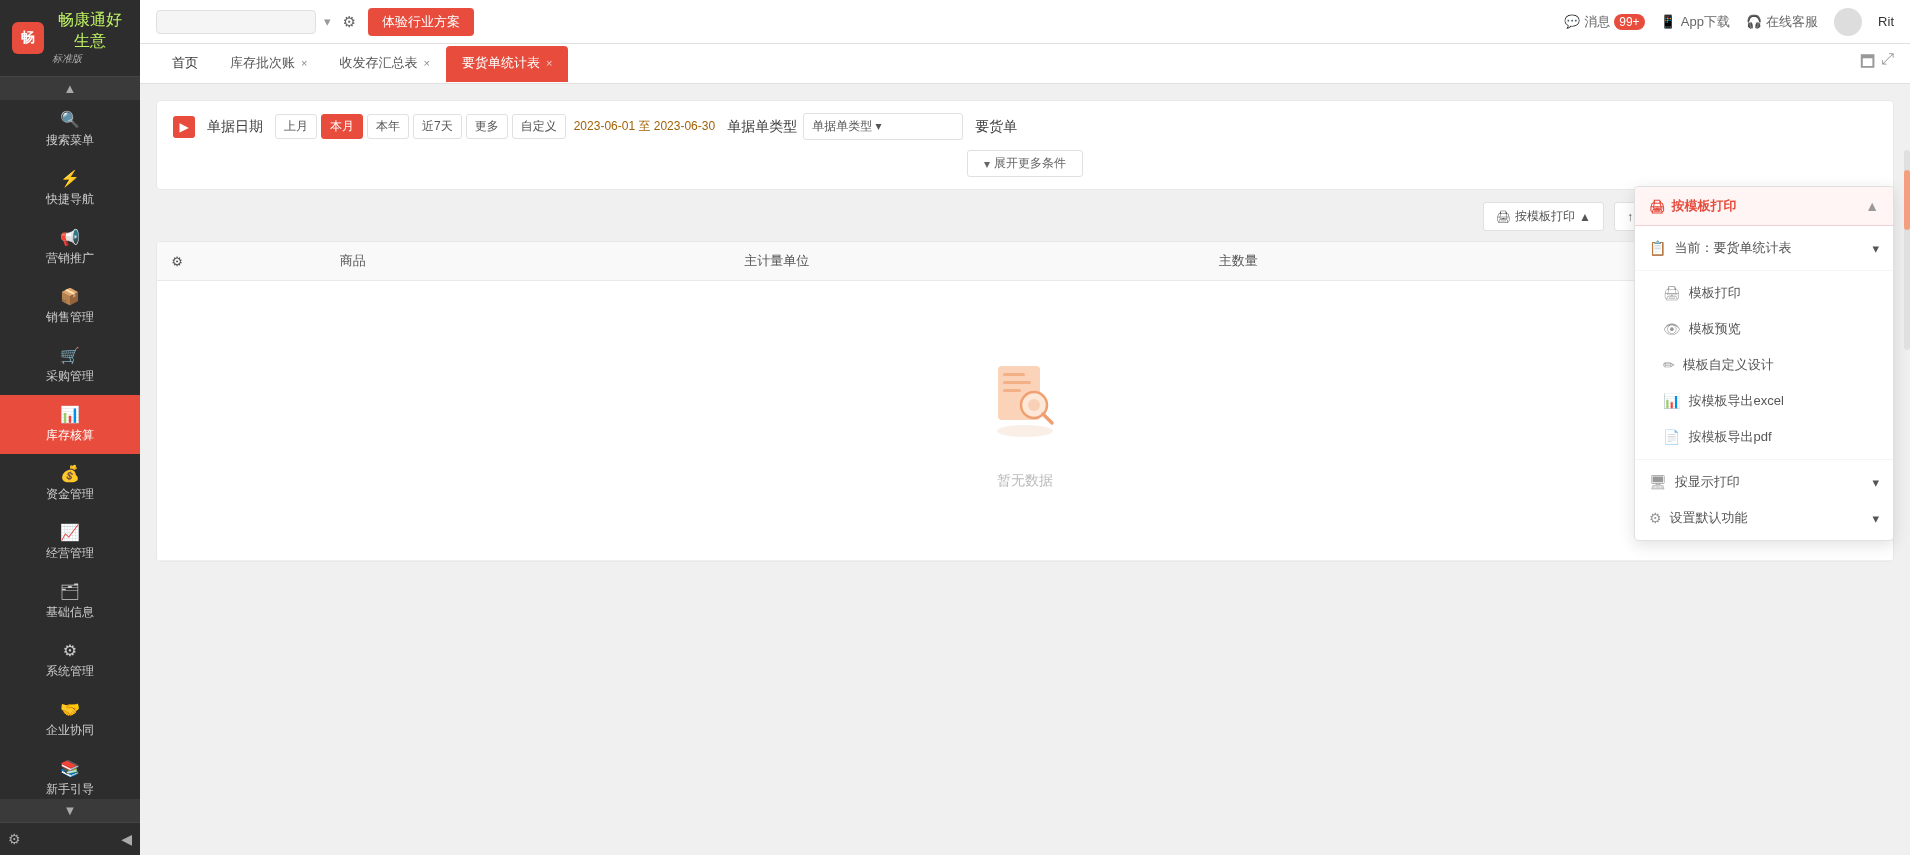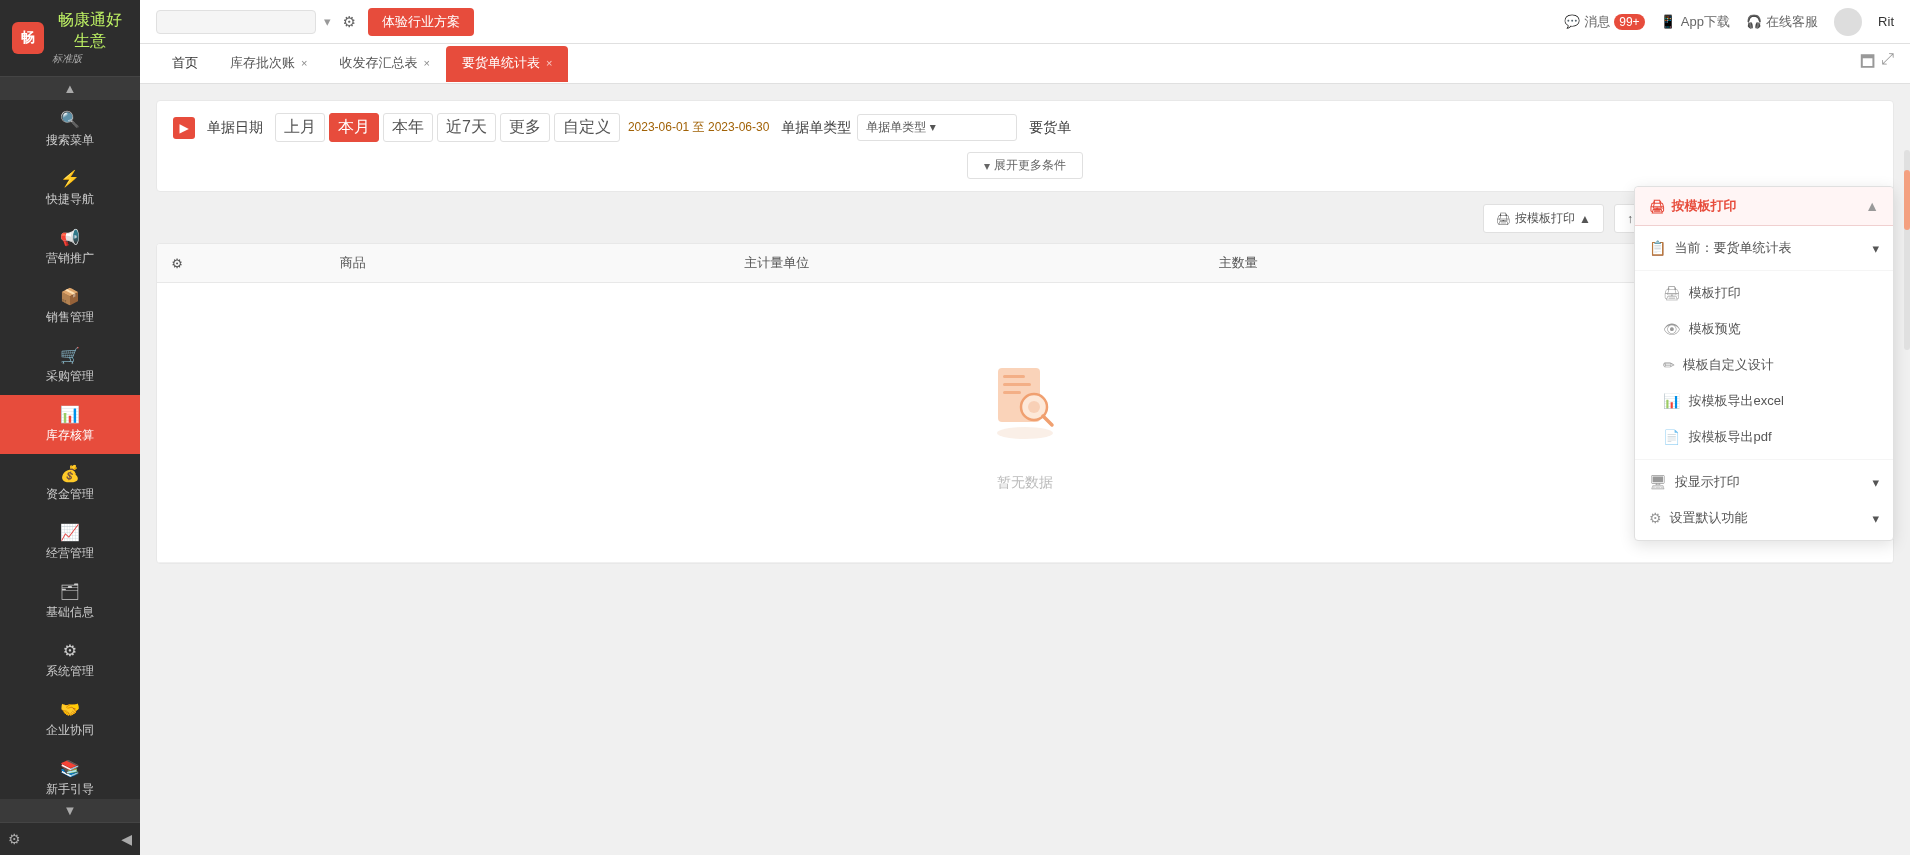--- a/index.html
+++ b/index.html
@@ -236,21 +236,21 @@
       justify-content: center;
     }
     .filter-label { color: #404040; font-size: 14px; white-space: nowrap; }
     .date-btns { display: flex; gap: 4px; align-items: center; }
     .date-btn {
       padding: 3px 8px;
       border: 1px solid #e0e0e0;
       border-radius: 3px;
       background: #fff;
       cursor: pointer;
-      font-size: 16px;
+      font-size: 12px;
       color: #555;
     }
     .date-btn.active {
       background: #e74c3c;
       color: white;
       border-color: #e74c3c;
     }
     .date-range {
       font-size: 12px;
       color: #a16207;

